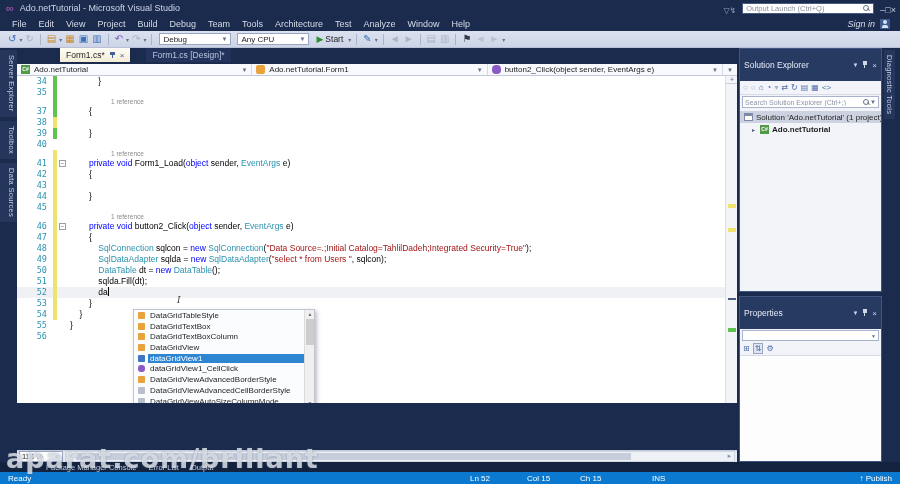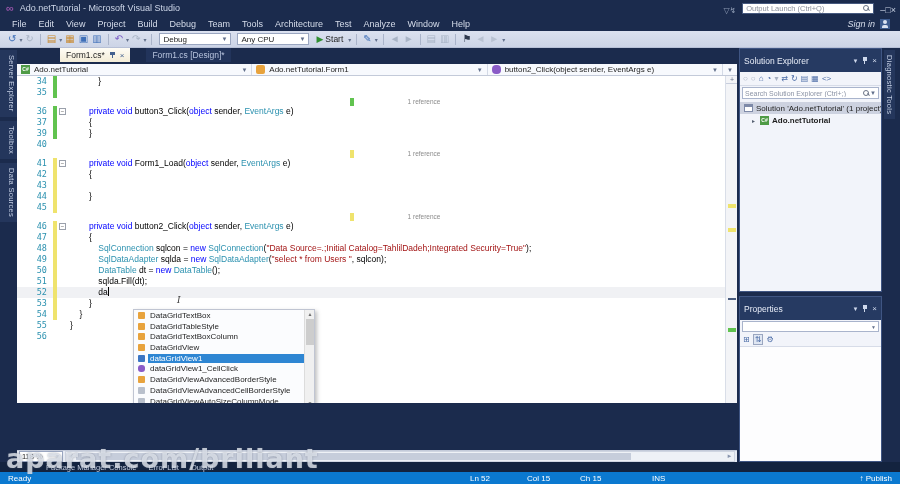--- a/index.html
+++ b/index.html
@@ -61,21 +61,21 @@
   .bc-label{font-size:8px;color:#1e1e1e;white-space:nowrap;overflow:hidden;}
   .bc-caret{margin-left:auto;font-size:6px;color:#62708c;padding-left:4px;}
   .bc-ico{width:9px;height:9px;margin-right:4px;flex:none;}
   .bc-ico.project{background:#4f9b46;color:#fff;font-size:5px;line-height:9px;text-align:center;font-weight:bold;}
   .bc-ico.class{background:#e8a33d;border-radius:2px;}
   .bc-ico.method{background:#8a5bc7;border-radius:4px;}
   .bc-end{width:14px;display:flex;align-items:center;justify-content:center;font-size:6px;color:#62708c;}
 
   
   .editor{position:relative;height:372px;background:#ffffff;overflow:hidden;}
-  .row{display:flex;height:11px;line-height:11px;justify-content:center;}
+  .row{display:flex;height:11px;line-height:11px;}
   .row.cl-row{height:8px;line-height:8px;}
   .row.current{background:#f0f1f4;}
   .ln{width:36px;text-align:right;padding-right:6px;color:#2b91af;font-family:"DejaVu Sans Mono",monospace;font-size:8.5px;flex:none;}
   .bar{width:4px;flex:none;}
   .bar.g{background:#61c34f;}
   .bar.y{background:#efe36d;}
   .outline{width:13px;flex:none;position:relative;}
   .cbox{position:absolute;left:2px;top:2px;width:7px;height:7px;border:1px solid #9aa0ab;background:#fff;color:#555;font-size:6px;line-height:5px;text-align:center;}
   pre.code{margin:0;font-family:"DejaVu Sans Mono",monospace;font-size:8.5px;line-height:11px;white-space:pre;flex:1;color:#000;}
   .tok-k{color:#0000ff;}
@@ -94,21 +94,21 @@
   .zoombar{height:14px;background:#e7ebf3;display:flex;align-items:center;border-top:1px solid #c3cad9;margin-top:47px;}
   .zoomsel{width:44px;height:11px;background:#fff;border:1px solid #9aa6c0;margin:0 2px;display:flex;align-items:center;font-size:7.5px;color:#222;padding:0 2px;}
   .zoomsel .sel-caret{margin-left:auto;font-size:5px;color:#62708c;}
   .hsb{flex:1;height:11px;position:relative;background:#eef1f6;border:1px solid #cfd5e1;margin-right:2px;}
   .hsb .arr{position:absolute;top:0;width:9px;height:9px;color:#8895ae;font-size:6px;line-height:9px;text-align:center;}
   .hsb .thumb{position:absolute;left:10px;top:1px;width:555px;height:7px;background:#c6cddb;}
 
   
   .right-col{width:147px;display:flex;flex-direction:column;padding:0 2px;}
   .panel{background:#f2f4fa;border:1px solid #3f5配;border:1px solid #3f5583;display:flex;flex-direction:column;}
-  .panel-header{height:23px;background:#263a62;color:#e8edf8;display:flex;align-items:center;font-size:8.5px;padding:0 4px;white-space:nowrap;}
+  .panel-header{height:32px;background:#263a62;color:#e8edf8;display:flex;align-items:center;font-size:8.5px;padding:0 4px;white-space:nowrap;}
   .ph-icons{margin-left:auto;display:flex;align-items:center;gap:4px;color:#cfd9ec;}
   .ph-caret{font-size:6px;}
   .ph-pin{position:relative;width:6px;height:8px;display:inline-block;}
   .ph-pin::before{content:"";position:absolute;left:1px;top:0;width:4px;height:4px;background:#cfd9ec;}
   .ph-pin::after{content:"";position:absolute;left:2px;top:4px;width:1px;height:3px;background:#cfd9ec;}
   .ph-x{font-size:8px;}
   .se-toolbar{height:14px;display:flex;align-items:center;gap:3px;padding:0 3px;border-bottom:1px solid #d7dce8;}
   .se-ico{font-size:8px;color:#4a6ba6;}
   .se-ico.dim{color:#a7b0c2;}
   .se-search{height:14px;display:flex;align-items:center;padding:1px 2px;}
@@ -289,32 +289,30 @@
               <span class="outline"></span>
               <pre class="code"></pre>
             </div>
             <div class="row cl-row">
               <span class="ln"></span>
               <span class="bar g"></span>
               <span class="outline"></span>
               <span class="codelens">1 reference</span>
             </div>
             <div class="row">
-              <span class="ln">36</span>
-              <span class="bar g"></span>
-              <span class="outline">
-                <span class="cbox">−</span>
-              </span>
-              <pre class="code"><span>        </span><span class="tok-k">private</span><span> </span><span class="tok-k">void</span><span> button3_Click(</span><span class="tok-k">object</span><span> sender, </span><span class="tok-t">EventArgs</span><span> e)</span></pre>
-            </div>
-            <div class="row">
               <span class="ln">37</span>
               <span class="bar g"></span>
               <span class="outline"></span>
               <pre class="code"><span>        {</span></pre>
+            </div>
+            <div class="row">
+              <span class="ln">38</span>
+              <span class="bar y"></span>
+              <span class="outline"></span>
+              <pre class="code"></pre>
             </div>
             <div class="row">
               <span class="ln">39</span>
               <span class="bar g"></span>
               <span class="outline"></span>
               <pre class="code"><span>        }</span></pre>
             </div>
             <div class="row">
               <span class="ln">40</span>
               <span class="bar "></span>
@@ -436,27 +434,27 @@
           </div>
 
         <span class="ibeam" style="left:160px;top:219px;">I</span>
 
         <div class="popup">
           <div class="popup-list" id="popup-list">
               <div class="pi">
                 <span class="pic">
                   <i class="ic-class"></i>
                 </span>
+                <span class="plabel">DataGridTableStyle</span>
+              </div>
+              <div class="pi">
+                <span class="pic">
+                  <i class="ic-class"></i>
+                </span>
                 <span class="plabel">DataGridTextBox</span>
-              </div>
-              <div class="pi">
-                <span class="pic">
-                  <i class="ic-class"></i>
-                </span>
-                <span class="plabel">DataGridTableStyle</span>
               </div>
               <div class="pi">
                 <span class="pic">
                   <i class="ic-class"></i>
                 </span>
                 <span class="plabel">DataGridTextBoxColumn</span>
               </div>
               <div class="pi">
                 <span class="pic">
                   <i class="ic-class"></i>

